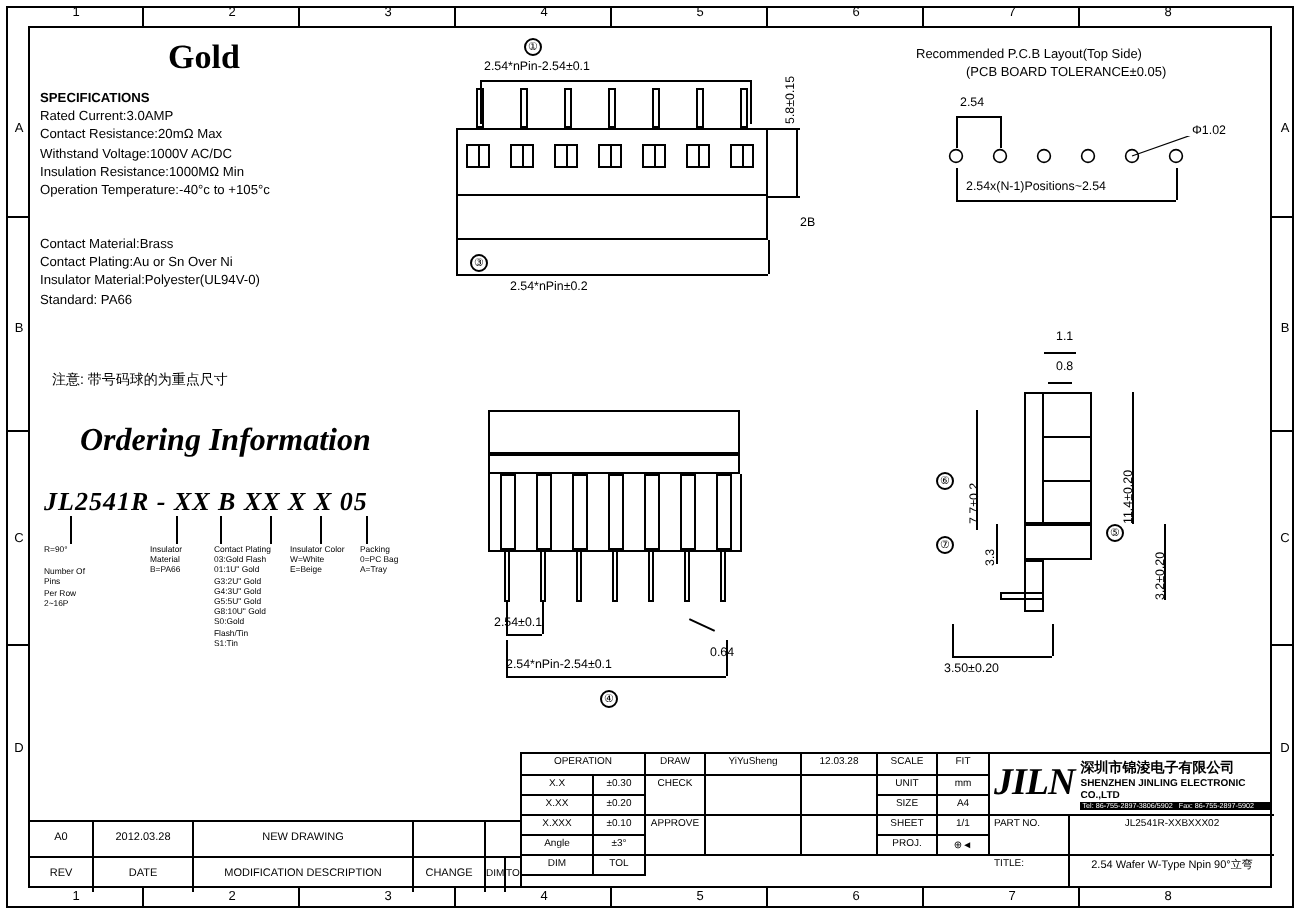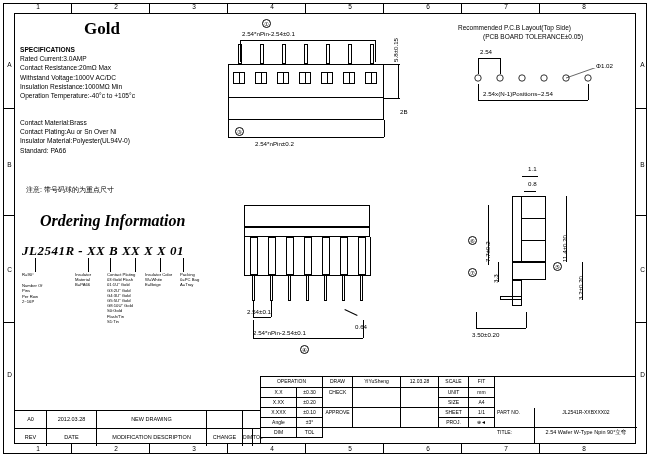--- a/index.html
+++ b/index.html
@@ -166,21 +166,21 @@
   <div class="spec2">
     <div>Contact Material:Brass</div>
     <div>Contact Plating:Au or Sn Over Ni</div>
     <div>Insulator Material:Polyester(UL94V-0)</div>
     <div>Standard:    PA66</div>
   </div>
 
   <div class="note-cn">注意: 带号码球的为重点尺寸</div>
 
   <div class="ordering-title">Ordering Information</div>
-  <div class="order-code">JL2541R - XX  B  XX   X   X   01</div>
+  <div class="order-code">JL2541R - XX  B  XX   X   X   05</div>
 
   <div class="ln lnv" style="left:35px;  top:258px; height:14px;"></div>
   <div class="ln lnv" style="left:88px;  top:258px; height:14px;"></div>
   <div class="ln lnv" style="left:110px; top:258px; height:14px;"></div>
   <div class="ln lnv" style="left:135px; top:258px; height:14px;"></div>
   <div class="ln lnv" style="left:160px; top:258px; height:14px;"></div>
   <div class="ln lnv" style="left:183px; top:258px; height:14px;"></div>
 
   <div class="order-legend" style="left:22px; width:30px;">
     <div>R=90°</div>
@@ -403,20 +403,34 @@
 
     <div class="cell center" style="left:178px; top:11px; width:30px; height:10px;">UNIT</div>
     <div class="cell center" style="left:208px; top:11px; width:26px; height:10px;">mm</div>
     <div class="cell center" style="left:178px; top:21px; width:30px; height:10px;">SIZE</div>
     <div class="cell center" style="left:208px; top:21px; width:26px; height:10px;">A4</div>
     <div class="cell center" style="left:178px; top:31px; width:30px; height:10px;">SHEET</div>
     <div class="cell center" style="left:208px; top:31px; width:26px; height:10px;">1/1</div>
     <div class="cell center" style="left:178px; top:41px; width:30px; height:10px;">PROJ.</div>
     <div class="cell center" style="left:208px; top:41px; width:26px; height:10px;">⊕◄</div>
 
+    <div class="cell" style="left:234px; top:0; width:142px; height:31px; border-right:none;">
+      <div style="display:flex; align-items:center; height:100%;">
+        <span class="jiln-logo">JILN</span>
+        <span style="margin-left:3px;">
+          <span style="font-size:7px; font-weight:bold; display:block;">深圳市锦淩电子有限公司</span>
+          <span style="font-size:5px; font-weight:bold; display:block;">SHENZHEN JINLING ELECTRONIC CO.,LTD</span>
+          <span style="font-size:3.6px; display:block; background:#000; color:#fff; padding:0 1px;">
+            <span>Tel: 86-755-2897-3806/5902</span>
+            &nbsp;
+            <span>Fax: 86-755-2897-5902</span>
+          </span>
+        </span>
+      </div>
+    </div>
 
     <div class="cell" style="left:234px; top:31px; width:40px; height:20px;">PART NO.</div>
     <div class="cell center" style="left:274px; top:31px; width:102px; height:20px; border-right:none;">JL2541R-XXBXXX02</div>
     <div class="cell" style="left:234px; top:51px; width:40px; height:16px; border-bottom:none;">TITLE:</div>
     <div class="cell center" style="left:274px; top:51px; width:102px; height:16px; border-right:none; border-bottom:none; font-size:5.5px;">2.54 Wafer W-Type Npin 90°立弯</div>
   </div>
 
   <div style="position:absolute; left:14px; top:410px; width:246px; height:34px; border-left:1px solid #000; border-top:1px solid #000;">
     <div style="position:absolute; left:0; top:0; width:246px; height:17px;">
       <div style="position:absolute; left:0; width:32px; height:17px; border-right:1px solid #000; font-size:5.5px; text-align:center; line-height:17px;">A0</div>

